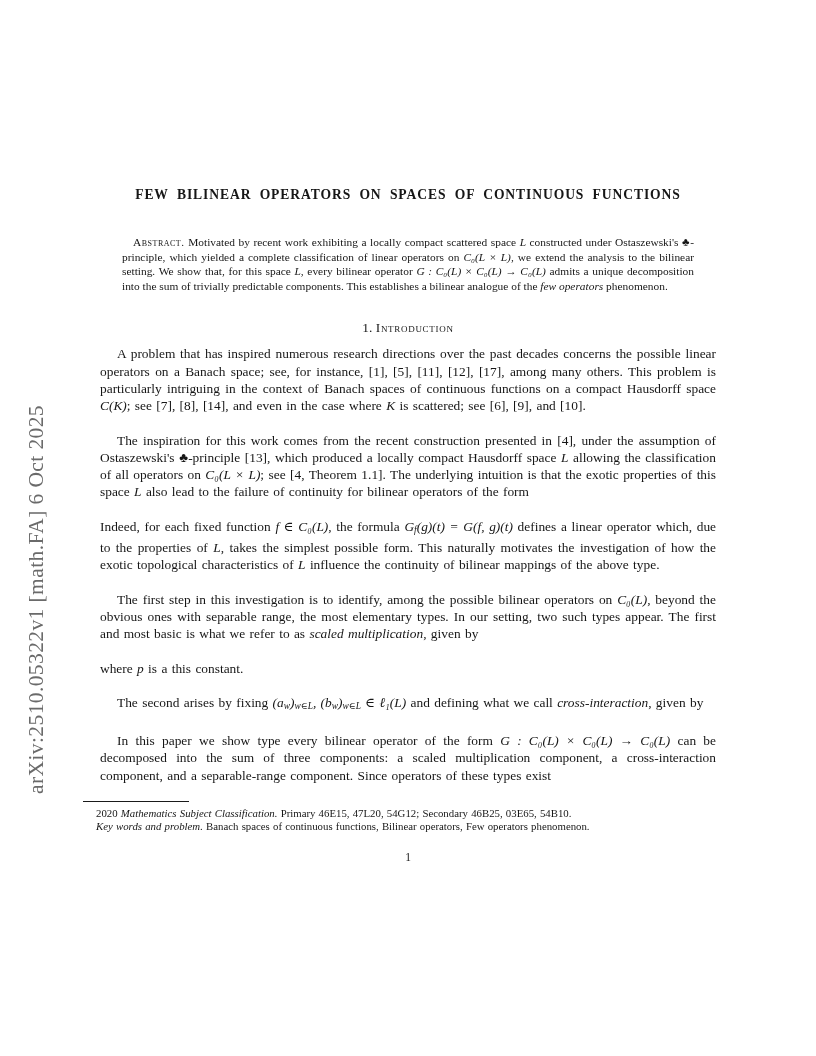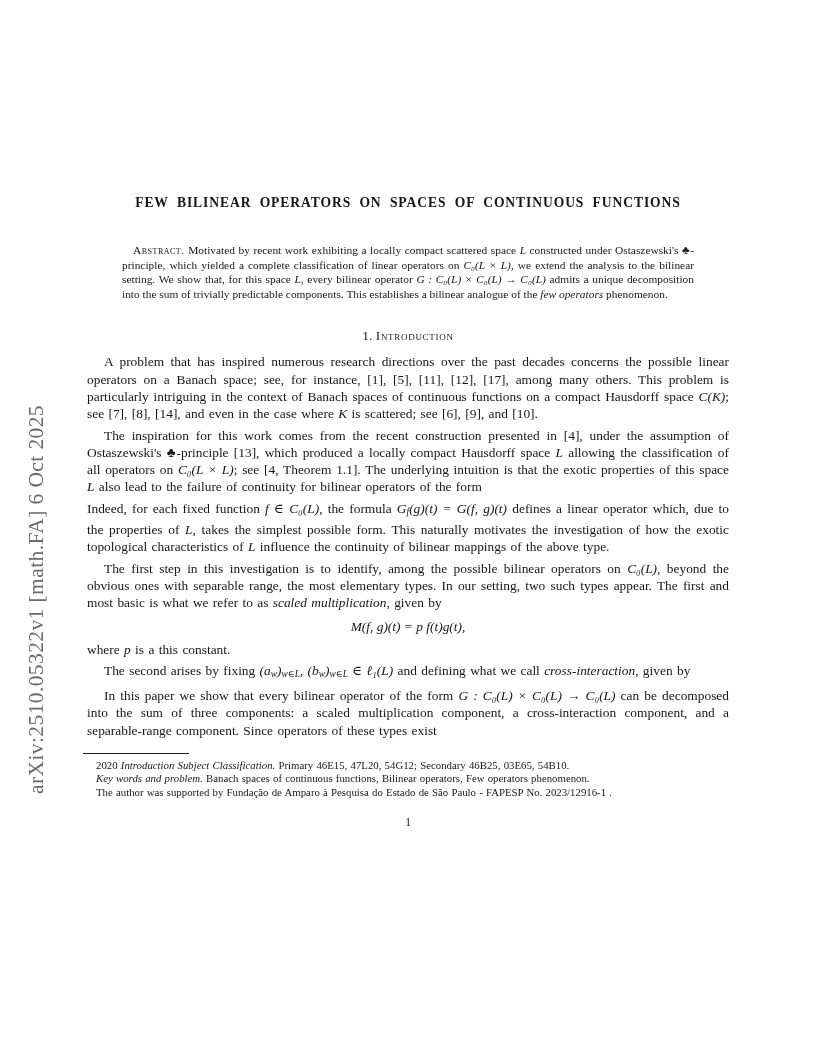--- a/index.html
+++ b/index.html
@@ -6,34 +6,34 @@
   .page {
     position:relative; width:816px; height:1056px; background:#ffffff;
     overflow:hidden; font-family:"Liberation Serif","DejaVu Serif",serif;
     color:#161616; -webkit-font-smoothing:antialiased;
   }
   .watermark {
     position:absolute; left:24px; top:794px;
     transform:rotate(-90deg); transform-origin:0 0;
     white-space:nowrap; font-size:21.5px; color:#6a6a6a; letter-spacing:0.4px;
   }
-  .content { position:absolute; left:83px; top:8px; width:650px; }
+  .content { position:absolute; left:83px; top:0; width:650px; }
   .title {
     margin:187px 0 0 0; font-size:13.6px; font-weight:bold; text-align:center;
     letter-spacing:0.9px; word-spacing:4px;
   }
   .author { margin:25px 0 0 0; text-align:center; font-size:11.6px; letter-spacing:1.2px; }
   .abstract {
     margin:32px auto 0 auto; width:572px; font-size:11.4px; line-height:14.6px;
     text-align:justify; text-indent:11px;
   }
   .abstract-label { font-variant:small-caps; letter-spacing:0.5px; }
   .section-heading { margin:27px 0 0 0; text-align:center; font-size:13.4px; font-weight:normal; }
   .sc { font-variant:small-caps; letter-spacing:0.7px; }
-  .para { margin:4px; font-size:13.4px; line-height:17.3px; text-align:justify; word-spacing:1px; }
+  .para { margin:17px; font-size:13.4px; line-height:17.3px; text-align:justify; word-spacing:1px; }
   .indent { text-indent:17px; }
   .first-para { margin-top:9px; }
   .equation { margin:5px 0; font-size:13.4px; text-align:center; line-height:19px; }
   .seg-m { font-style:italic; }
   .seg-i { font-style:italic; }
   .seg-s { font-style:italic; font-size:9.4px; vertical-align:-2px; letter-spacing:0; }
   .seg-club { font-style:normal; }
   .sumstack { display:inline-flex; flex-direction:column; align-items:center; vertical-align:-11px; line-height:1; margin:0 3px; }
   .sigma { font-size:22px; font-style:normal; }
   .under { font-size:9.5px; font-style:italic; margin-top:1px; }
@@ -59,31 +59,29 @@
 
     <p class="para indent first-para"><span>A problem that has inspired numerous research directions over the past decades concerns the possible linear operators on a Banach space; see, for instance, [1], [5], [11], [12], [17], among many others.  This problem is particularly intriguing in the context of Banach spaces of continuous functions on a compact Hausdorff space </span><span class="seg-m">C(K)</span><span>; see [7], [8], [14], and even in the case where </span><span class="seg-m">K</span><span> is scattered; see [6], [9], and [10].</span></p>
 
     <p class="para indent"><span>The inspiration for this work comes from the recent construction presented in [4], under the assumption of Ostaszewski's </span><span class="seg-club">♣</span><span>-principle [13], which produced a locally compact Hausdorff space </span><span class="seg-m">L</span><span> allowing the classification of all operators on </span><span class="seg-m">C₀(L × L)</span><span>; see [4, Theorem 1.1].  The underlying intuition is that the exotic properties of this space </span><span class="seg-m">L</span><span> also lead to the failure of continuity for bilinear operators of the form</span></p>
 
 
     <p class="para"><span>Indeed, for each fixed function </span><span class="seg-m">f ∈ C₀(L)</span><span>, the formula </span><span class="seg-m">G</span><span class="seg-s">f</span><span class="seg-m">(g)(t) = G(f, g)(t)</span><span> defines a linear operator which, due to the properties of </span><span class="seg-m">L</span><span>, takes the simplest possible form.  This naturally motivates the investigation of how the exotic topological characteristics of </span><span class="seg-m">L</span><span> influence the continuity of bilinear mappings of the above type.</span></p>
 
     <p class="para indent"><span>The first step in this investigation is to identify, among the possible bilinear operators on </span><span class="seg-m">C₀(L)</span><span>, beyond the obvious ones with separable range, the most elementary types.  In our setting, two such types appear.  The first and most basic is what we refer to as </span><span class="seg-i">scaled multiplication</span><span>, given by</span></p>
 
-    <div class="equation"><span class="seg-m">M(f, g)(t) = p f(t)g(t),</span></div>
 
     <p class="para"><span>where </span><span class="seg-m">p</span><span> is a this constant.</span></p>
 
     <p class="para indent"><span>The second arises by fixing </span><span class="seg-m">(a</span><span class="seg-s">w</span><span class="seg-m">)</span><span class="seg-s">w∈L</span><span class="seg-m">, (b</span><span class="seg-s">w</span><span class="seg-m">)</span><span class="seg-s">w∈L</span><span class="seg-m"> ∈ ℓ₁(L)</span><span> and defining what we call </span><span class="seg-i">cross-interaction</span><span>, given by</span></p>
 
 
-    <p class="para indent"><span>In this paper we show that every bilinear operator of the form </span><span class="seg-m">G : C₀(L) × C₀(L) → C₀(L)</span><span> can be decomposed into the sum of three components: a scaled multiplication component, a cross-interaction component, and a separable-range component.  Since operators of these types exist</span></p>
+    <p class="para indent"><span>In this paper we show type every bilinear operator of the form </span><span class="seg-m">G : C₀(L) × C₀(L) → C₀(L)</span><span> can be decomposed into the sum of three components: a scaled multiplication component, a cross-interaction component, and a separable-range component.  Since operators of these types exist</span></p>
 
     <hr class="fnrule">
 
-    <p class="footnote"><span>2020 </span><span class="seg-i">Introduction Subject Classification.</span><span>  Primary 46E15, 47L20, 54G12; Secondary 46B25, 03E65, 54B10.</span></p>
+    <p class="footnote"><span>2020 </span><span class="seg-i">Mathematics Subject Classification.</span><span>  Primary 46E15, 47L20, 54G12; Secondary 46B25, 03E65, 54B10.</span></p>
     <p class="footnote"><span class="seg-i">Key words and problem.</span><span>  Banach spaces of continuous functions, Bilinear operators, Few operators phenomenon.</span></p>
-    <p class="footnote"><span>The author was supported by Fundação de Amparo à Pesquisa do Estado de São Paulo - FAPESP No.  2023/12916-1 .</span></p>
 
     <div class="pageno">1</div>
 
   </div>
 </div>
 
 </body></html>

